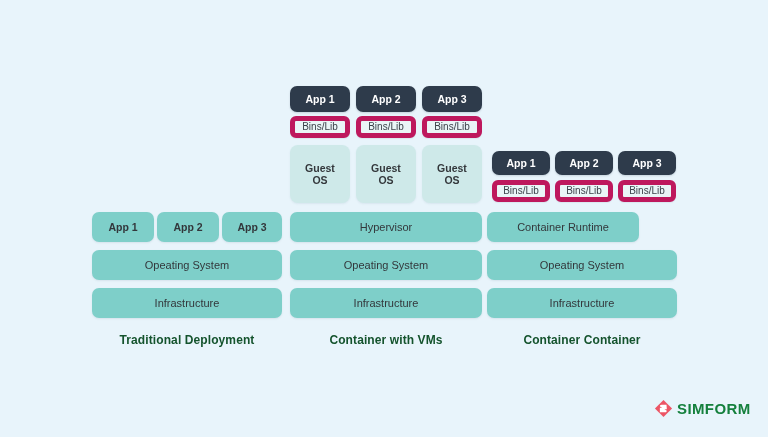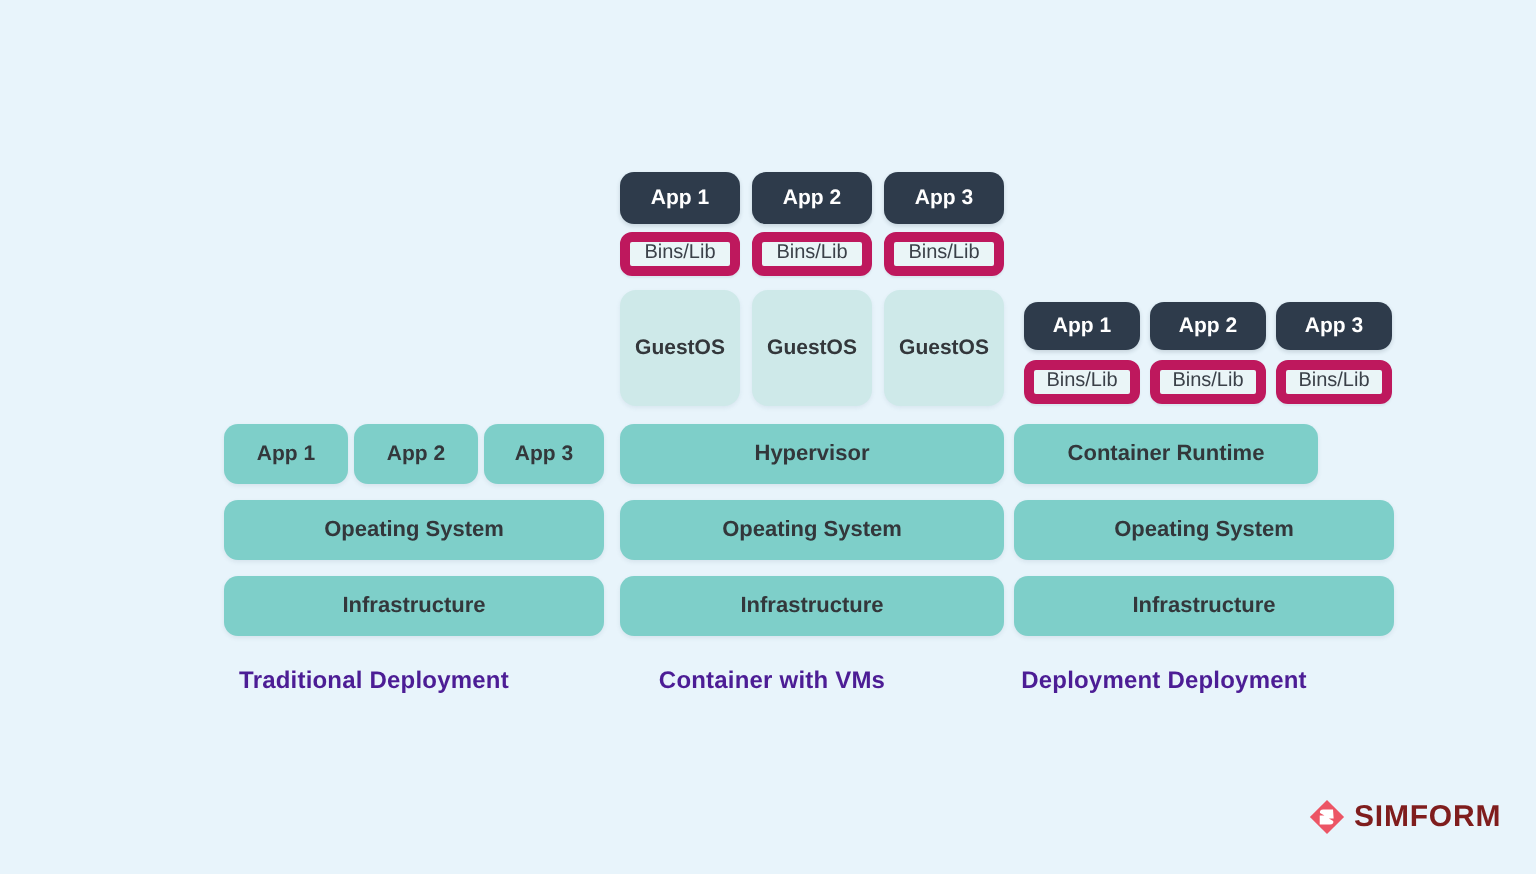--- a/index.html
+++ b/index.html
@@ -26,28 +26,27 @@
   
   .box {
     position: absolute;
     box-sizing: border-box;
     display: flex;
     align-items: center;
     justify-content: center;
     text-align: center;
     line-height: 1.18;
     border-radius: 7px;
-    margin-left: 20px;
   }
 
   .box-teal {
     background: #7ecfc9;
     color: #33373b;
     font-size: 11px;
-    font-weight: 700;
+    font-weight: 400;
     box-shadow: 0 1px 2px rgba(60,90,110,0.10);
   }
 
   .box-teal.small {
     font-size: 10.5px;
     font-weight: bold;
   }
 
   .box-dark {
     background: #2e3b4b;
@@ -67,31 +66,31 @@
     border-radius: 6px;
     box-shadow: 0 1px 1px rgba(90,120,140,0.10);
   }
 
   .box-guest {
     background: #cee9e9;
     color: #33373b;
     font-size: 10.5px;
     font-weight: bold;
     border-radius: 8px;
-    flex-direction: row;
+    flex-direction: column;
     box-shadow: 0 1px 2px rgba(80,120,140,0.10);
   }
   .box-guest span { display: block; }
 
   .col-caption {
     position: absolute;
     text-align: center;
     font-size: 12px;
     font-weight: bold;
-    color: #4c1d95;
+    color: #14532d;
     letter-spacing: 0.1px;
   }
 
   
   #logo {
     position: absolute;
     left: 654px;
     top: 399px;
     display: flex;
     align-items: center;
@@ -99,21 +98,21 @@
   }
   #logo .mark {
     width: 19px;
     height: 19px;
     display: block;
   }
   #logo .wordmark {
     font-size: 15px;
     font-weight: bold;
     letter-spacing: 0.4px;
-    color: #7f1d1d;
+    color: #15803d;
     line-height: 1;
   }
 </style>
 </head>
 <body>
 
 <div id="canvas">
 
   <div class="box box-teal small" style="left:92px; top:212px; width:62px; height:30px;">App 1</div>
   <div class="box box-teal small" style="left:157px; top:212px; width:62px; height:30px;">App 2</div>
@@ -161,21 +160,21 @@
   <div class="box box-bins" style="left:492px; top:180px; width:58px; height:22px;">Bins/Lib</div>
   <div class="box box-bins" style="left:555px; top:180px; width:58px; height:22px;">Bins/Lib</div>
   <div class="box box-bins" style="left:618px; top:180px; width:58px; height:22px;">Bins/Lib</div>
 
   <div class="box box-teal" style="left:487px; top:212px; width:152px; height:30px;">Container Runtime</div>
 
   <div class="box box-teal" style="left:487px; top:250px; width:190px; height:30px;">Opeating System</div>
 
   <div class="box box-teal" style="left:487px; top:288px; width:190px; height:30px;">Infrastructure</div>
 
-  <div class="col-caption" style="left:487px; top:333px; width:190px;">Deployment Deployment</div>
+  <div class="col-caption" style="left:487px; top:333px; width:190px;">Container Container</div>
 
   <div id="logo">
     <svg class="mark" viewBox="0 0 24 24">
       <path d="M12 1.2 L22.8 12 L12 22.8 L1.2 12 Z" fill="#ec5565"></path>
       <path d="M15.8 7.2 L9.6 7.2 C8.0 7.2 7.2 8.2 7.6 9.4 L10.4 11.0 L7.4 11.0 L7.4 16.8 L13.9 16.8 C15.6 16.8 16.4 15.7 15.9 14.5 L13.2 13.0 L16.2 13.0 Z" fill="#ffffff"></path>
     </svg>
     <span class="wordmark">SIMFORM</span>
   </div>
 
 </div>

